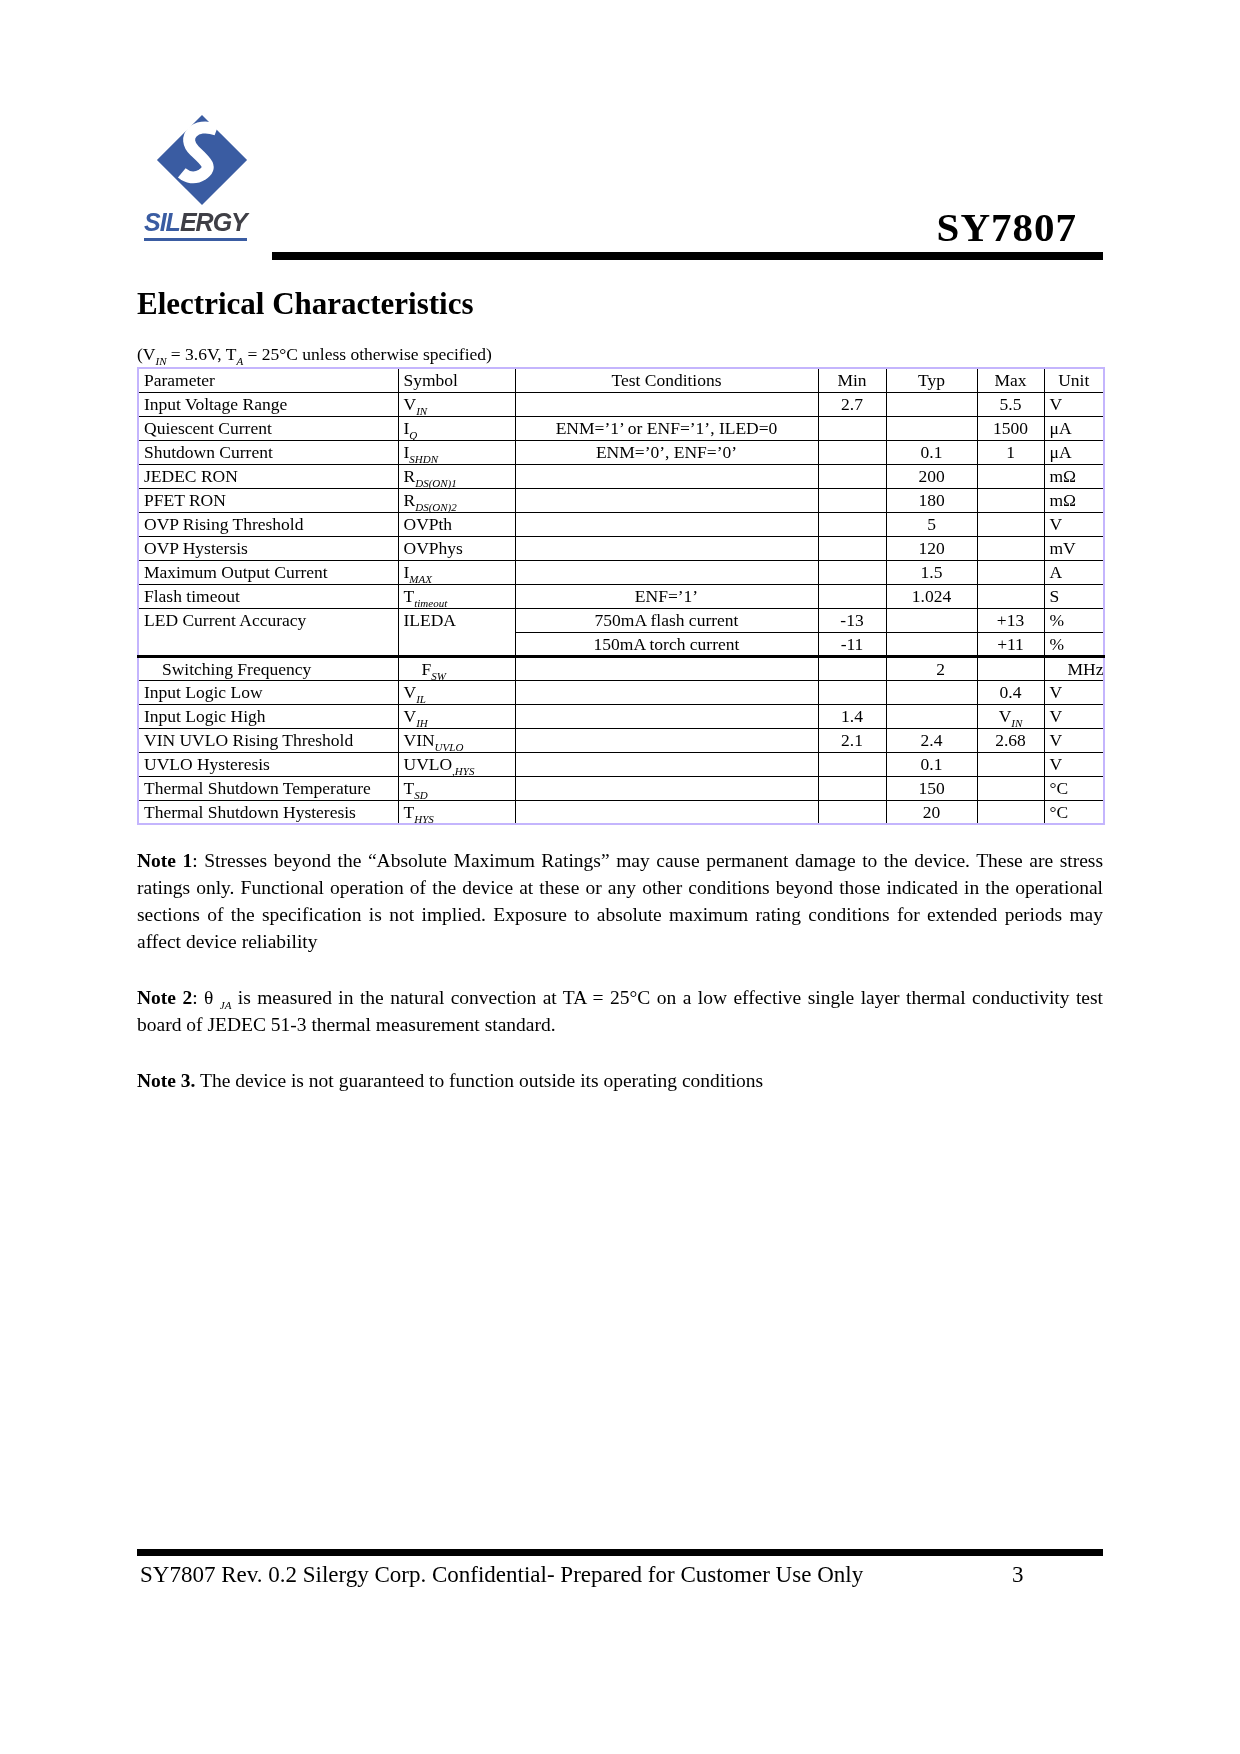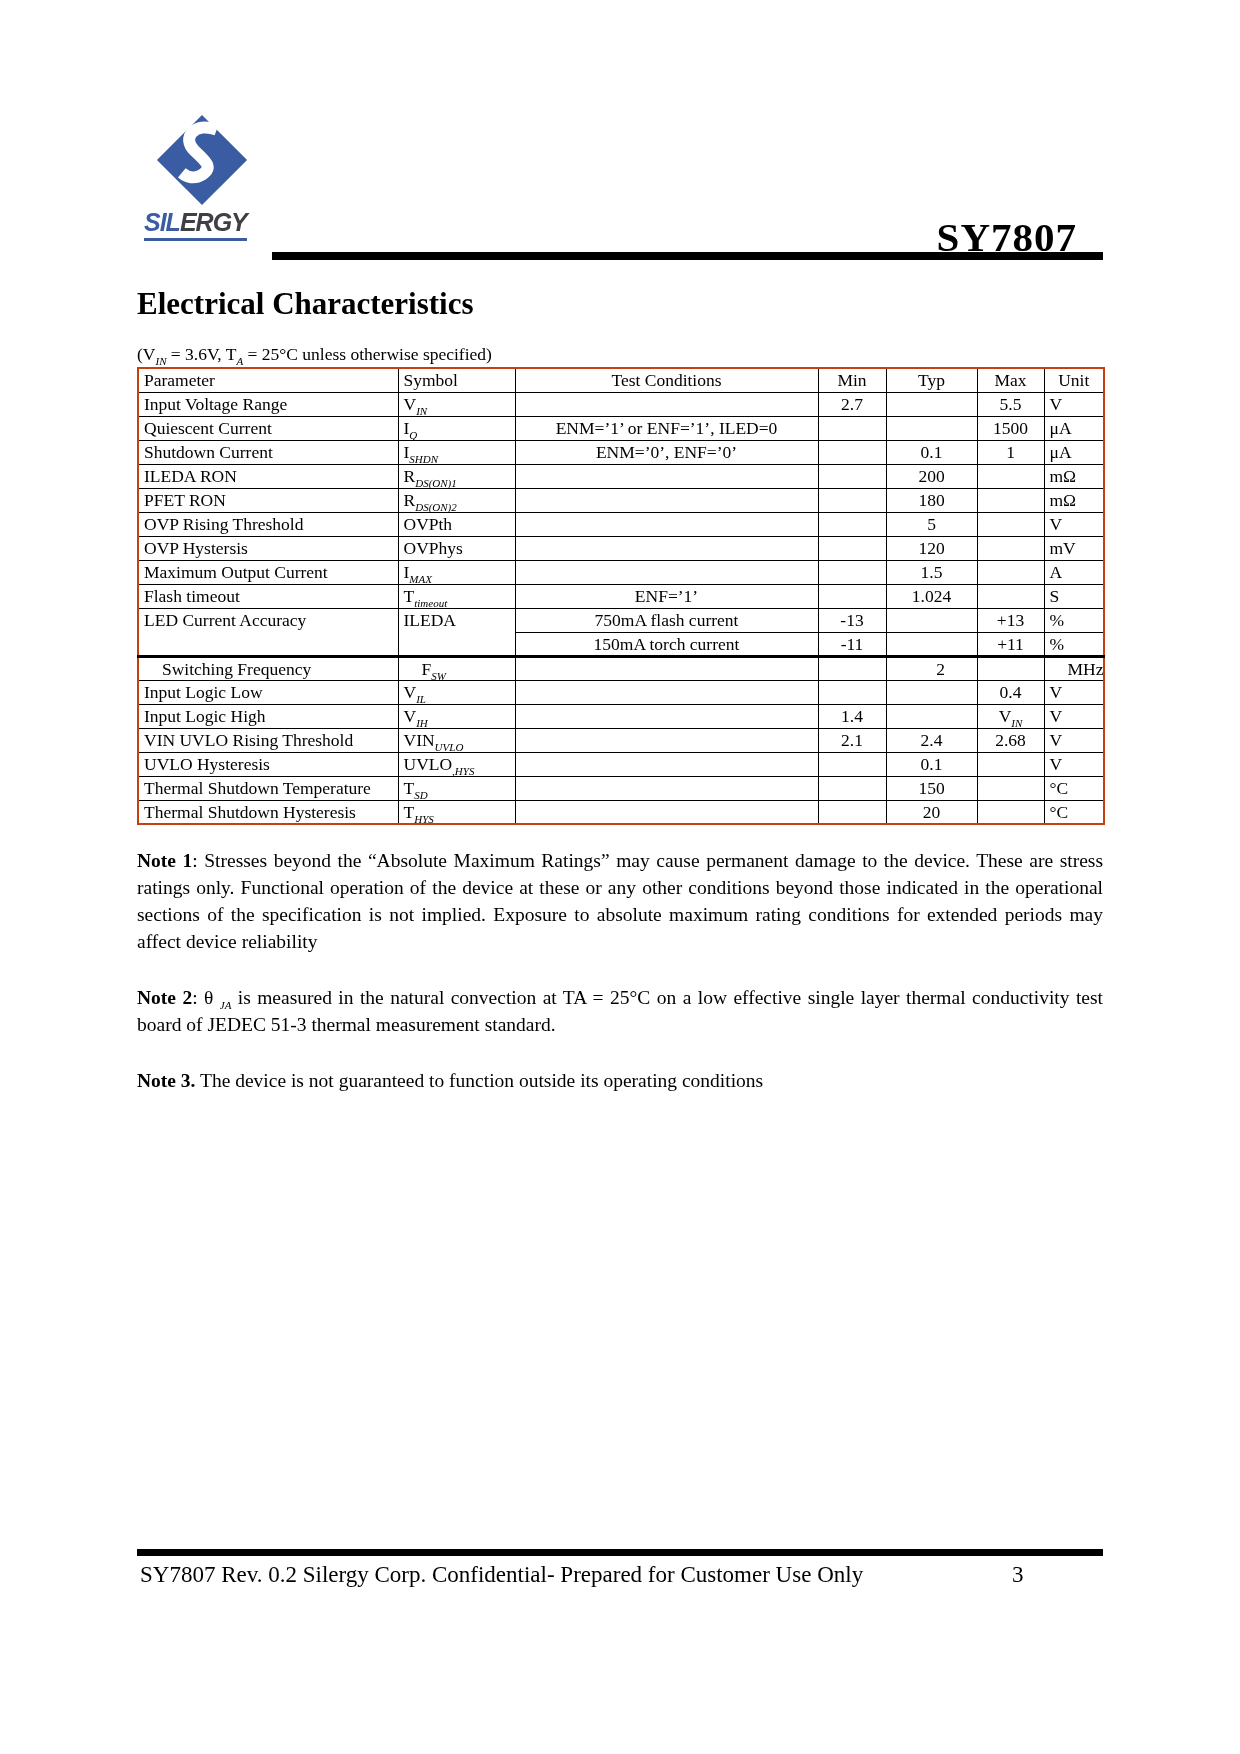--- a/index.html
+++ b/index.html
@@ -8,30 +8,30 @@
   .page { position:relative; width:1240px; height:1754px; background:#fff; overflow:hidden; }
 
   
   .logo { position:absolute; top:114px; left:144px; width:130px; }
   .logo-diamond { width:92px; height:92px; margin-left:12px; display:block; }
   .logo-wordmark { display:inline-block; margin-top:2px; font-family:"Liberation Sans", sans-serif;
     font-style:italic; font-weight:bold; font-size:25px; letter-spacing:-1px;
     border-bottom:3px solid #3a5ca2; padding-bottom:1px; }
   .logo-wordmark .lw-blue { color:#3a5ca2; }
   .logo-wordmark .lw-dark { color:#3f3f46; }
-  .doc-title { position:absolute; top:213px; right:163px; font-size:41px; font-weight:bold; letter-spacing:1px; }
+  .doc-title { position:absolute; top:203px; right:163px; font-size:41px; font-weight:bold; letter-spacing:1px; }
   .header-rule { position:absolute; top:252px; left:272px; width:831px; height:8px; background:#000; }
 
   
   .main { position:absolute; top:0; left:137px; width:966px; }
   .section-title { margin-top:286px; font-size:31px; font-weight:bold; }
   .conditions { margin-top:22px; font-size:17.5px; }
 
   
-  .spec-table { margin-top:2px; width:966px; border-collapse:collapse; font-size:17.5px; border:2px solid #c2410c; table-layout:fixed; }
+  .spec-table { margin-top:2px; width:966px; border-collapse:collapse; font-size:17.5px; border:2px solid #c4b5fd; table-layout:fixed; }
   .spec-table th, .spec-table td { border:1px solid #000; padding:0 5px; height:24px; line-height:22px; vertical-align:top; font-weight:normal; overflow:hidden; }
   .spec-table th { white-space:nowrap; }
   .c-param { text-align:left; }
   .c-sym   { text-align:left; }
   .c-cond  { text-align:center; }
   .c-num   { text-align:center; }
   .c-unit  { text-align:left; }
   th.c-num, th.c-unit { text-align:center; }
   tr.thick-top td { border-top:3px solid #000;padding-left:23px; }
   sub { font-size:11px; line-height:0;font-style:italic; }
@@ -111,21 +111,21 @@
           <tr>
             <td class="c-param">Shutdown Current</td>
             <td class="c-sym"><span>I</span><sub>SHDN</sub></td>
             <td class="c-cond">ENM=’0’, ENF=’0’</td>
             <td class="c-num"></td>
             <td class="c-num">0.1</td>
             <td class="c-num">1</td>
             <td class="c-unit">μA</td>
           </tr>
           <tr>
-            <td class="c-param">ILEDA RON</td>
+            <td class="c-param">JEDEC RON</td>
             <td class="c-sym"><span>R</span><sub>DS(ON)1</sub></td>
             <td class="c-cond"></td>
             <td class="c-num"></td>
             <td class="c-num">200</td>
             <td class="c-num"></td>
             <td class="c-unit">mΩ</td>
           </tr>
           <tr>
             <td class="c-param">PFET RON</td>
             <td class="c-sym"><span>R</span><sub>DS(ON)2</sub></td>

